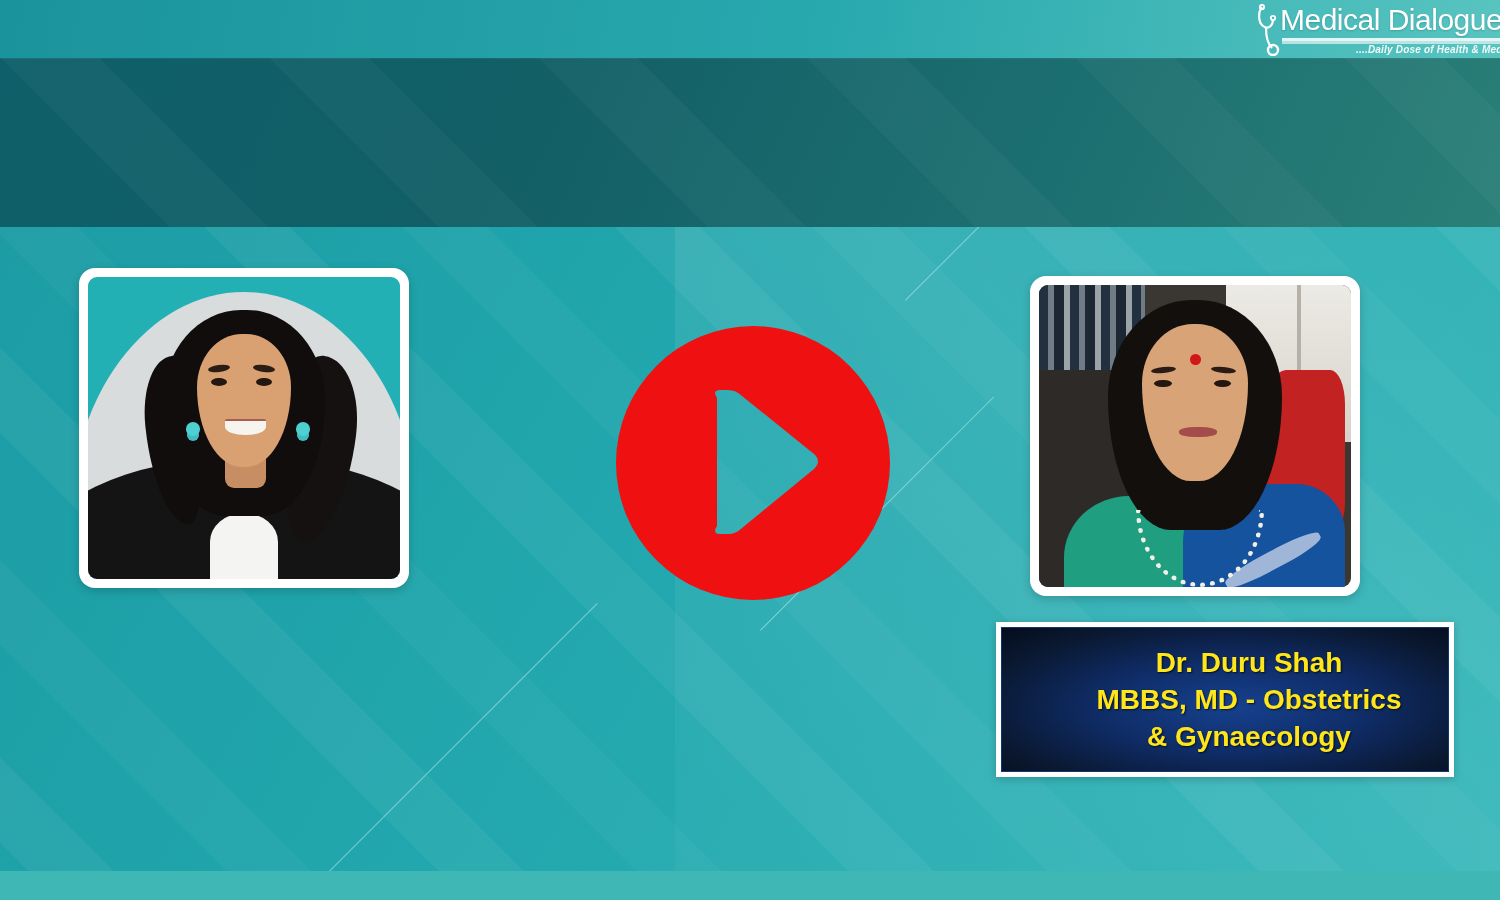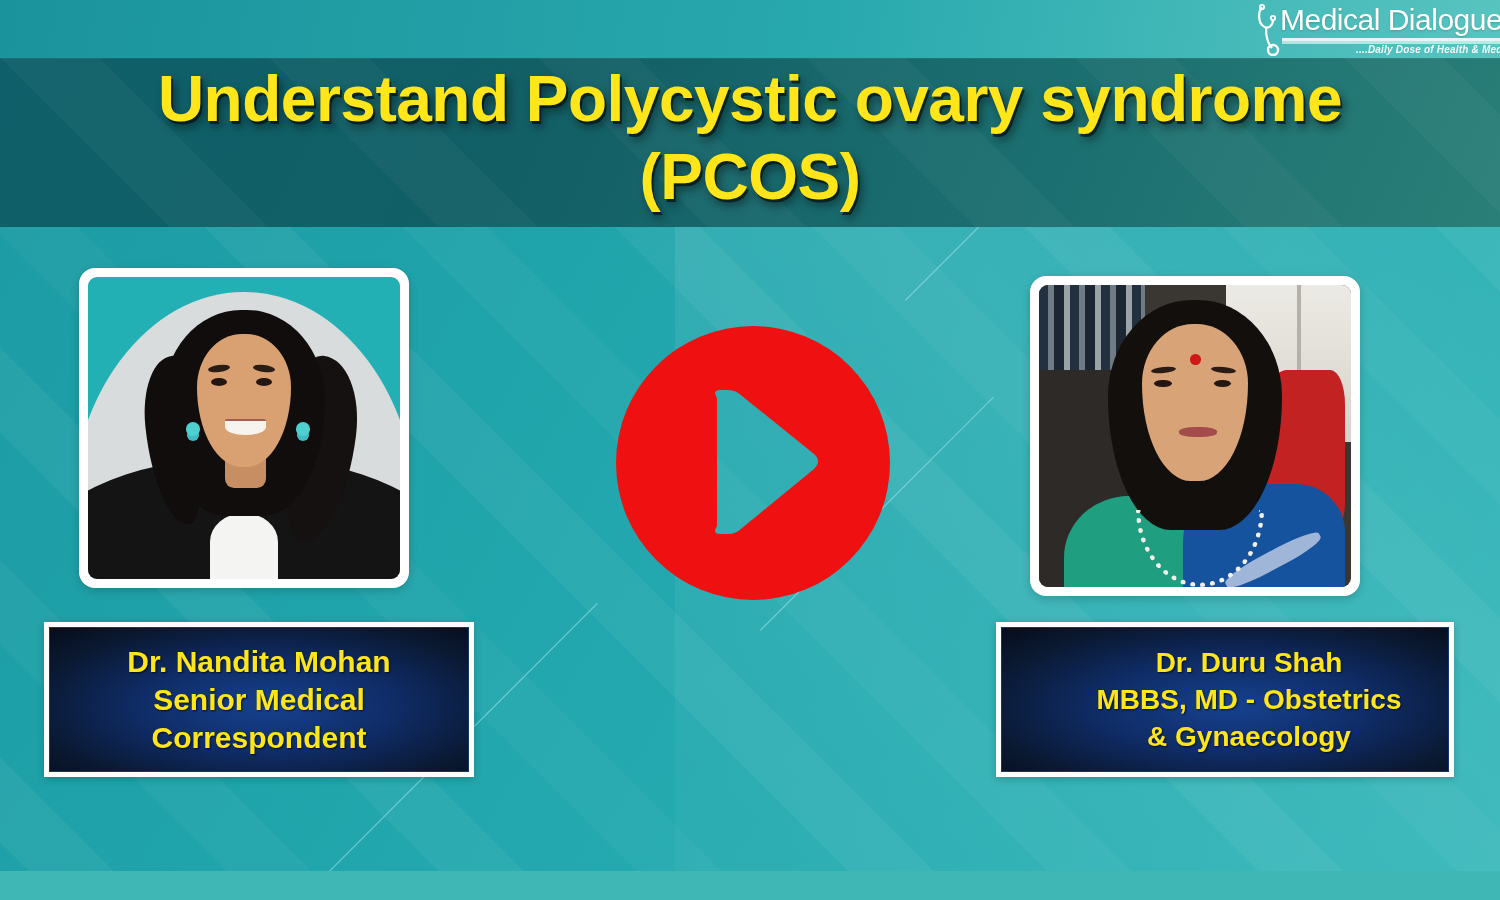--- a/index.html
+++ b/index.html
@@ -352,22 +352,20 @@
   <div class="bg-diagonals"></div>
   <div class="bg-sheen"></div>
   <div class="hairline" style="left:300px; top:900px; width:420px;"></div>
   <div class="hairline" style="left:760px; top:630px; width:330px;"></div>
   <div class="hairline" style="left:905px; top:300px; width:200px;"></div>
   <div class="hairline" style="left:1190px; top:120px; width:180px;"></div>
   <div class="bottom-strip"></div>
 
   <div class="top-strip"></div>
   <div class="title-band"></div>
-  <div class="title-text">Understand Polycystic ovary syndrome
-(PCOS)</div>
 
   <div class="logo">
     <svg class="logo-steth" viewBox="0 0 34 52">
       <path d="M8 3 C4 8, 4 18, 9 22 C14 26, 19 22, 19 15" fill="none" stroke="#ffffff" stroke-width="2.2"></path>
       <circle cx="8" cy="3" r="2.2" fill="none" stroke="#ffffff" stroke-width="1.8"></circle>
       <circle cx="19" cy="14" r="2.2" fill="none" stroke="#ffffff" stroke-width="1.8"></circle>
       <path d="M12 24 C12 34, 14 40, 18 44" fill="none" stroke="#ffffff" stroke-width="2.2"></path>
       <circle cx="19" cy="46" r="5" fill="none" stroke="#ffffff" stroke-width="2.4"></circle>
     </svg>
     <div class="logo-name">Medical Dialogue</div>
@@ -422,27 +420,20 @@
   <svg class="play-btn" viewBox="0 0 274 274">
     <defs>
       <mask id="playmask">
         <rect x="0" y="0" width="274" height="274" fill="#ffffff"></rect>
         <path d="M101 72 Q96 64 104 64 L112 64 Q120 64 126 70 L198 128 Q206 135 198 143 L126 202 Q120 208 112 208 L104 208 Q96 208 101 200 Z" fill="#000000"></path>
       </mask>
     </defs>
     <circle cx="137" cy="137" r="137" fill="#ef1111" mask="url(#playmask)"></circle>
   </svg>
 
-  <div class="nameplate" id="nameplate-left">
-    <div class="nameplate-inner">
-      <div class="nameplate-text">Dr. Nandita Mohan
-Senior Medical
-Correspondent</div>
-    </div>
-  </div>
 
   <div class="nameplate" id="nameplate-right">
     <div class="nameplate-inner">
       <div class="nameplate-text">Dr. Duru Shah
 MBBS, MD - Obstetrics
 &amp; Gynaecology</div>
     </div>
   </div>
 
 </div>

